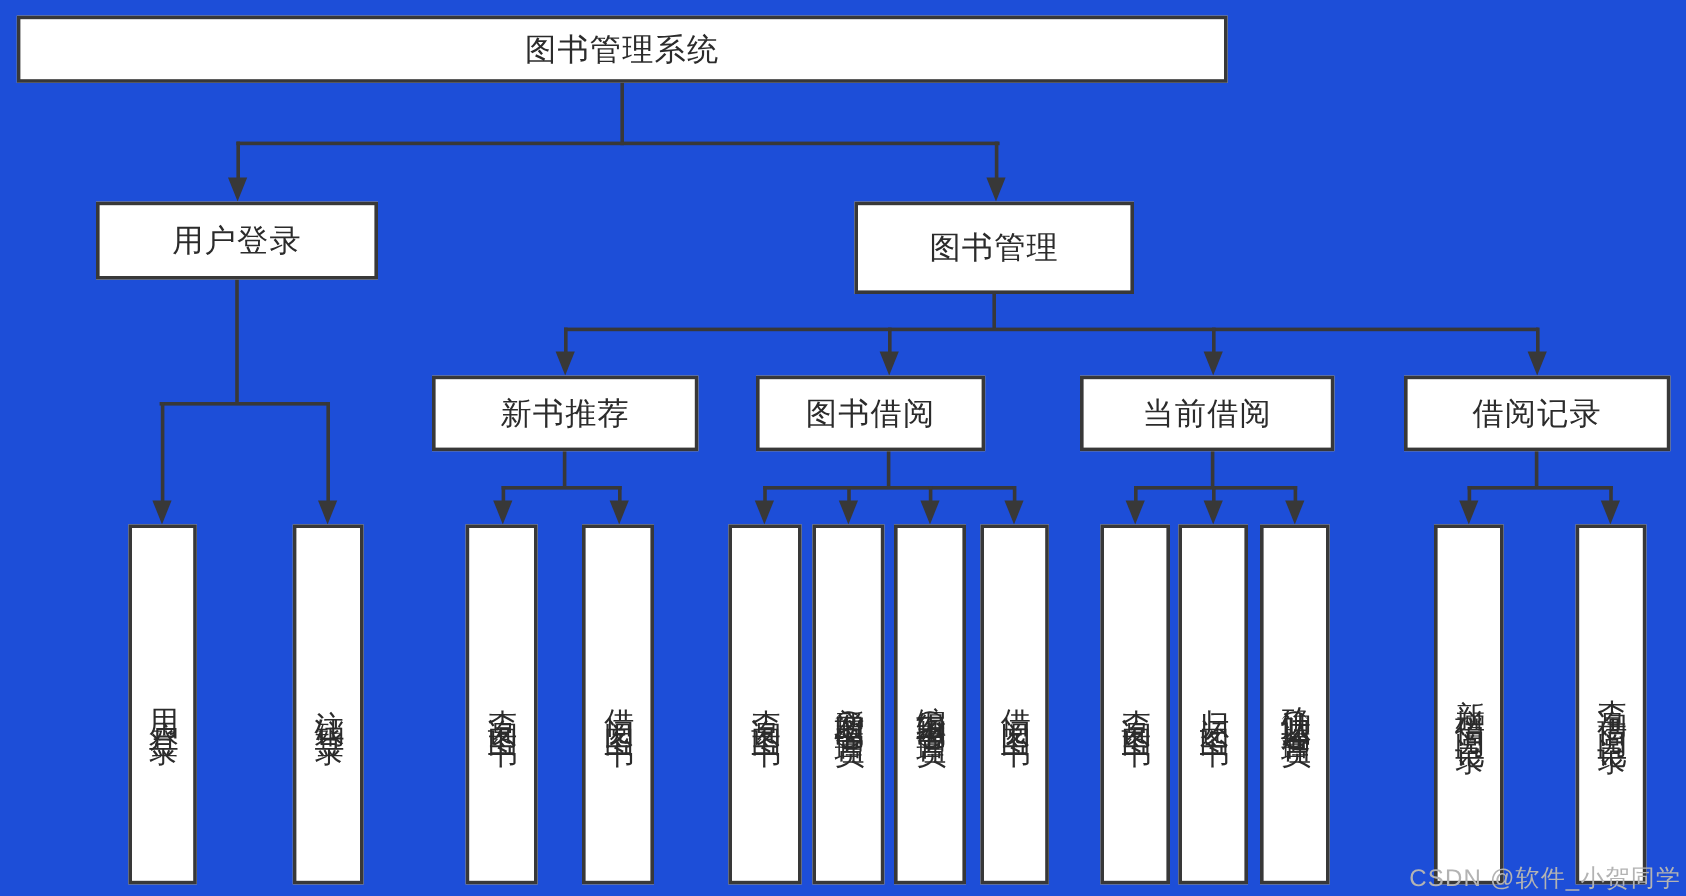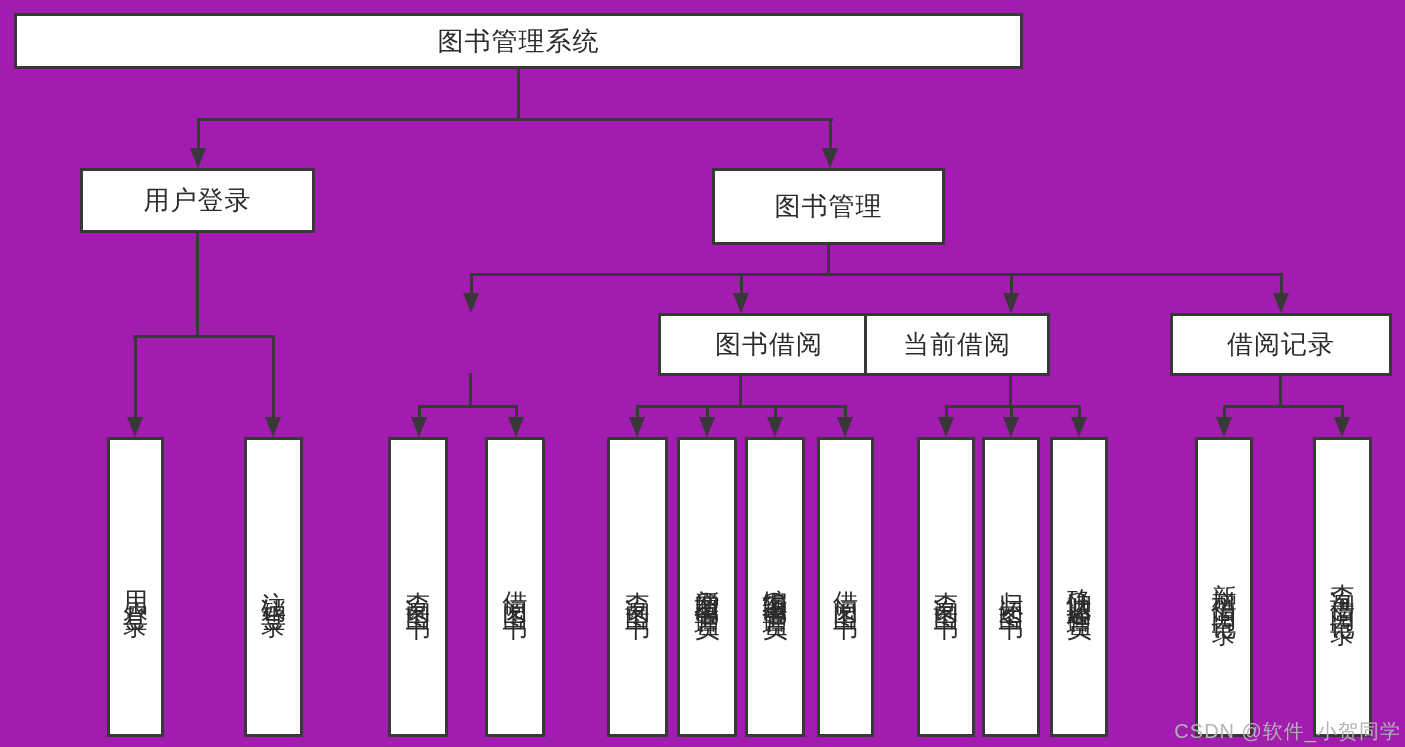--- a/index.html
+++ b/index.html
@@ -1,20 +1,20 @@
 <!DOCTYPE html>
 <html><head>
 <meta charset="utf-8">
 <style>
   html, body { margin: 0; padding: 0; background: #ffffff; }
   .canvas {
     position: relative;
     width: 1405px;
     height: 747px;
-    background: #a21caf;
+    background: #1d4ed8;
     overflow: hidden;
     font-family: "Liberation Sans", sans-serif;
     color: #2b2b2b;
   }
   
   .hline, .vline {
     position: absolute;
     background: #383838;
   }
   .hline { height: 3px; }
@@ -131,24 +131,27 @@
     <span>图书管理系统</span>
   </div>
 
   <div class="node" style="left:80px;top:168px;width:235px;height:65px">
     <span>用户登录</span>
   </div>
   <div class="node" style="left:712px;top:168px;width:233px;height:77px">
     <span>图书管理</span>
   </div>
 
-  <div class="node" style="left:658px;top:313px;width:222px;height:63px">
+  <div class="node" style="left:360px;top:313px;width:222px;height:63px">
+    <span>新书推荐</span>
+  </div>
+  <div class="node" style="left:630px;top:313px;width:191px;height:63px">
     <span>图书借阅</span>
   </div>
-  <div class="node" style="left:864px;top:313px;width:186px;height:63px">
+  <div class="node" style="left:900px;top:313px;width:212px;height:63px">
     <span>当前借阅</span>
   </div>
   <div class="node" style="left:1170px;top:313px;width:222px;height:63px">
     <span>借阅记录</span>
   </div>
 
   <div class="leaf" style="left:107px;width:57px">
     <span class="vtext">用户登录</span>
   </div>
   <div class="leaf" style="left:244px;width:59px">

